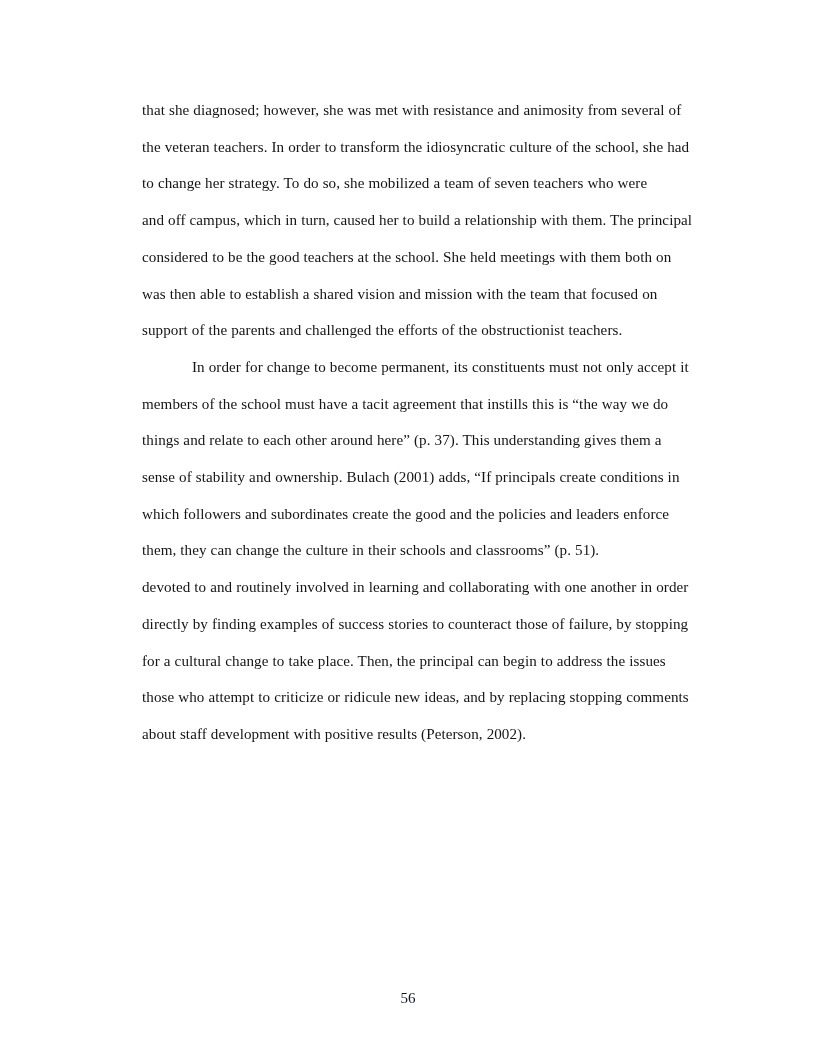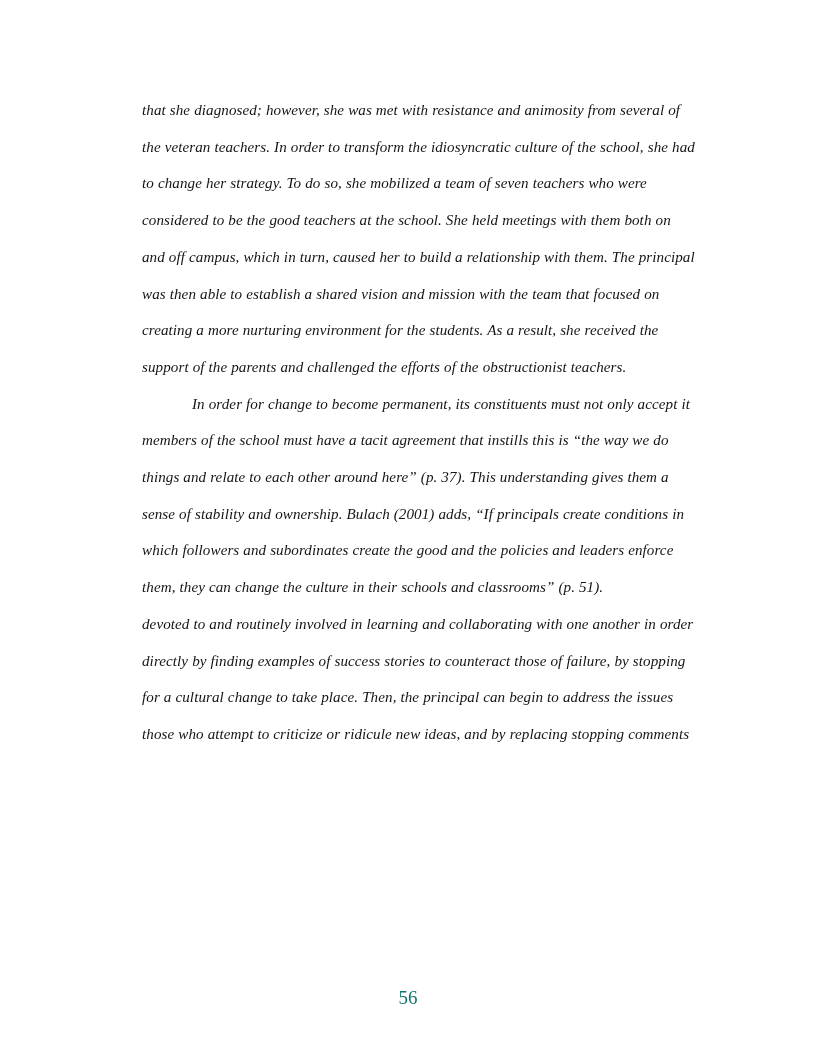--- a/index.html
+++ b/index.html
@@ -39,67 +39,66 @@
     line-height: 36.7px;
     text-align: left;
     color: #141414;
     letter-spacing: 0.005em;
     word-spacing: 0.01em;
   }
 
   .para .ln {
     display: block;
     white-space: pre;
-    font-style: italic;
   }
 
   .para .ln.indent {
     text-indent: 50px;
   }
 
   .page-number {
     position: absolute;
     left: 0;
     top: 988px;
     width: 816px;
     text-align: center;
-    font-size: 19px;
+    font-size: 15px;
     line-height: 20px;
-    color: #0f766e;
+    color: #0f172a;
     font-family: "Liberation Serif", "DejaVu Serif", serif;
   }
 </style>
 </head>
 <body>
 
 <div class="page">
 
   <div class="text-block">
 
   <p class="para">
         <span class="ln">that she diagnosed; however, she was met with resistance and animosity from several of</span>
         <span class="ln">the veteran teachers. In order to transform the idiosyncratic culture of the school, she had</span>
         <span class="ln">to change her strategy. To do so, she mobilized a team of seven teachers who were</span>
+        <span class="ln">and off campus, which in turn, caused her to build a relationship with them. The principal</span>
         <span class="ln">considered to be the good teachers at the school. She held meetings with them both on</span>
-        <span class="ln">and off campus, which in turn, caused her to build a relationship with them. The principal</span>
         <span class="ln">was then able to establish a shared vision and mission with the team that focused on</span>
-        <span class="ln">creating a more nurturing environment for the students. As a result, she received the</span>
         <span class="ln">support of the parents and challenged the efforts of the obstructionist teachers.</span>
       </p>
       <p class="para">
         <span class="ln indent">In order for change to become permanent, its constituents must not only accept it</span>
         <span class="ln">members of the school must have a tacit agreement that instills this is “the way we do</span>
         <span class="ln">things and relate to each other around here” (p. 37). This understanding gives them a</span>
         <span class="ln">sense of stability and ownership. Bulach (2001) adds, “If principals create conditions in</span>
         <span class="ln">which followers and subordinates create the good and the policies and leaders enforce</span>
         <span class="ln">them, they can change the culture in their schools and classrooms” (p. 51).</span>
       </p>
       <p class="para">
         <span class="ln">devoted to and routinely involved in learning and collaborating with one another in order</span>
         <span class="ln">directly by finding examples of success stories to counteract those of failure, by stopping</span>
         <span class="ln">for a cultural change to take place. Then, the principal can begin to address the issues</span>
         <span class="ln">those who attempt to criticize or ridicule new ideas, and by replacing stopping comments</span>
+        <span class="ln">about staff development with positive results (Peterson, 2002).</span>
       </p>
     </div>
 
   <div class="page-number">56</div>
 
 </div>
 
 </body></html>

